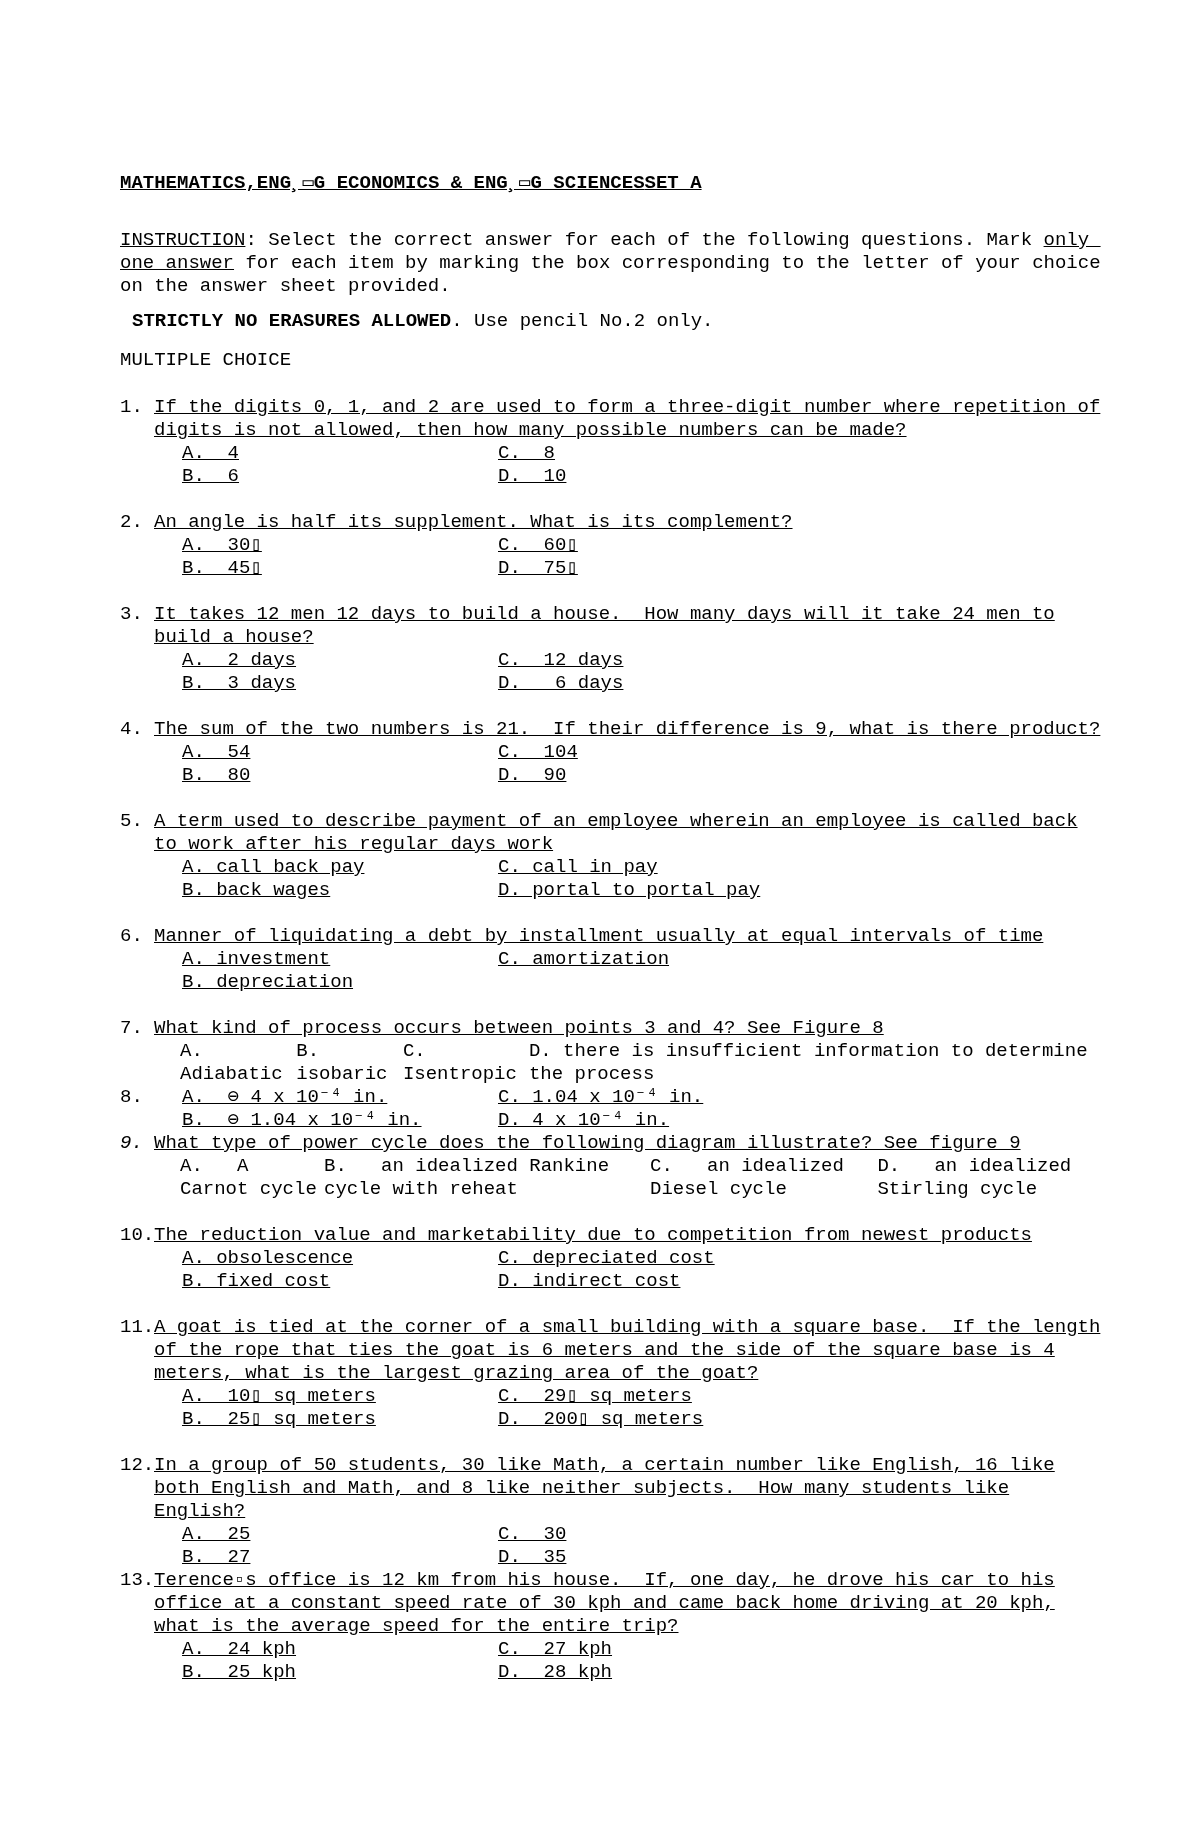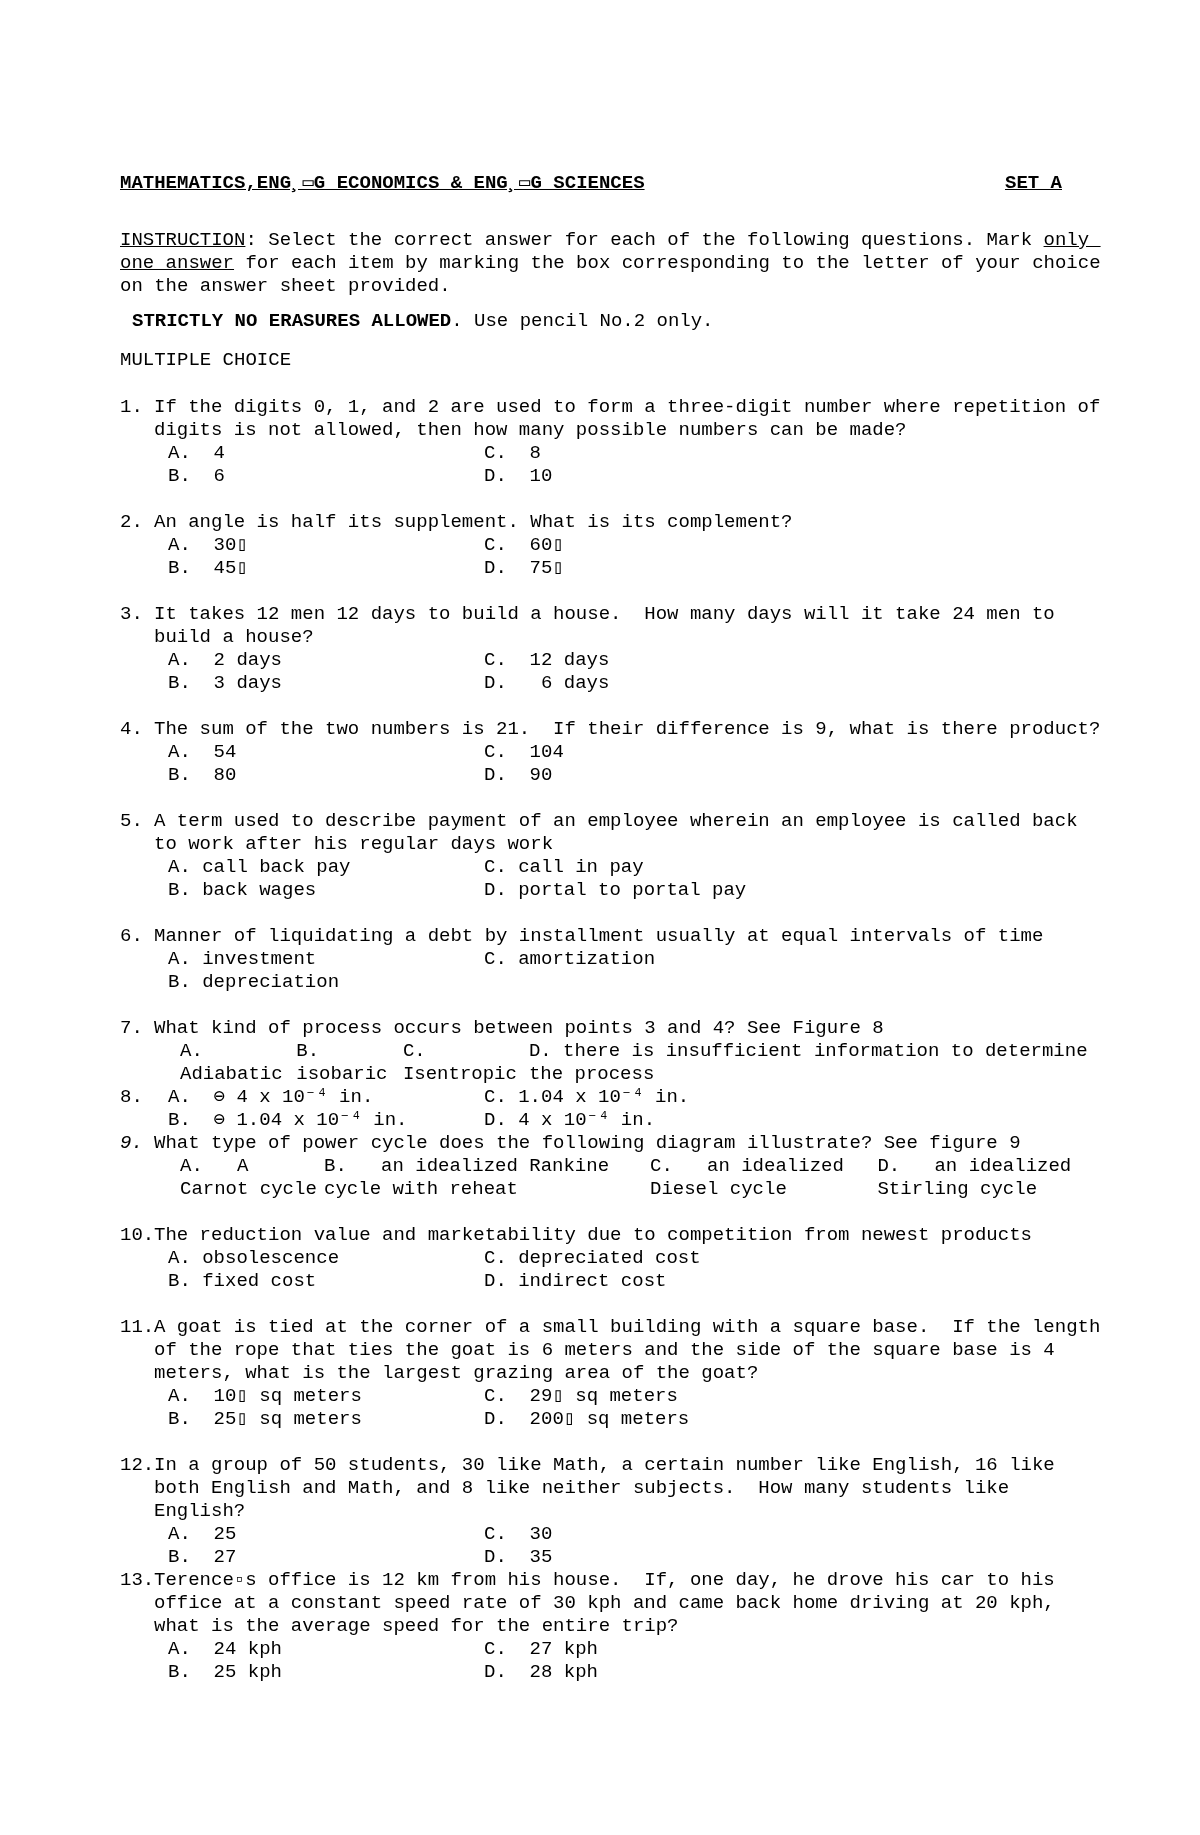--- a/index.html
+++ b/index.html
@@ -7,43 +7,44 @@
     width: 1200px; height: 1835px;
     box-sizing: border-box;
     background: #ffffff;
     color: #000000;
     font-family: "Liberation Mono", "DejaVu Sans Mono", "DejaVu Sans", monospace;
     font-size: 19px;
     line-height: 23px;
   }
   .page { padding: 172px 80px 40px 120px; }
 
-  .doc-header { display: flex; justify-content: space-between; font-weight: bold; }
+  .doc-header { display: flex; font-weight: bold; }
   .h-title { text-decoration: underline; }
   .h-set { text-decoration: underline; margin-right: 58px; }
 
   .instr { margin: 34px 0 0 0; white-space: pre-wrap; }
   .instr2 { margin: 12px; white-space: pre-wrap; }
   .u { text-decoration: underline; }
   .b { font-weight: bold; }
 
   .mc-label { margin-top: 16px; }
 
   .q { position: relative; padding-left: 34px; margin-top: 23px; }
   .q.first { margin-top: 24px; }
   .q.tight { margin-top: 0; }
   .q-num { position: absolute; left: 0; top: 0; }
   .q-num.italic { font-style: italic; }
-  .q-text { white-space: pre-wrap; }
+  .q-text { white-space: pre-wrap; text-decoration: underline; }
 
   .opts.grid {
     display: grid;
     grid-template-columns: 316px 1fr;
-    margin-left: 14px;
+    margin-left: 28px;
     white-space: pre-wrap;
+    text-decoration: underline;
   }
   .opts.list {
     display: flex;
     margin-left: 26px;
     white-space: pre-wrap;
   }
   .opt { display: block; }
 </style>
 </head>
 <body>

